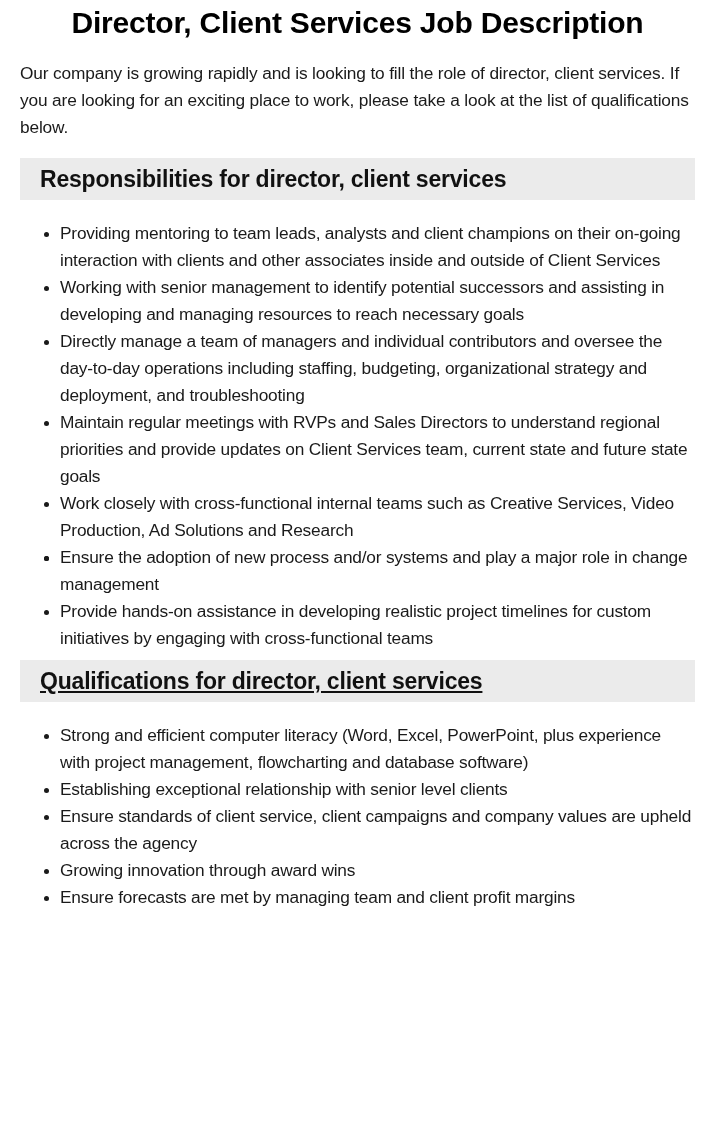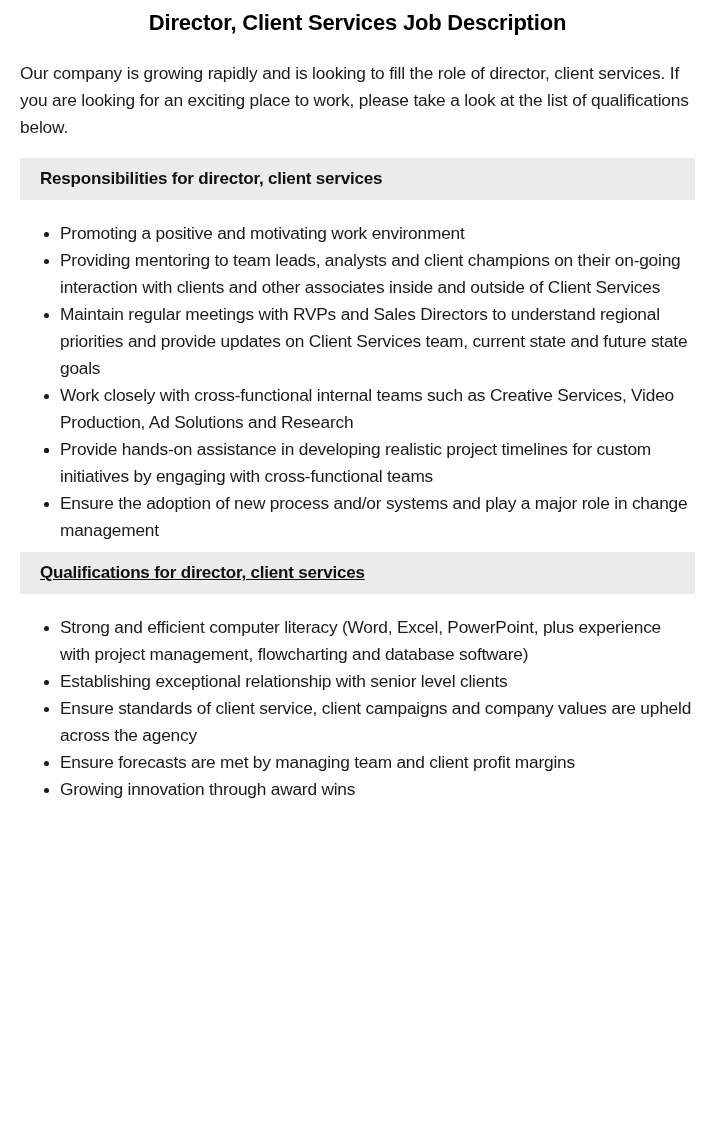--- a/index.html
+++ b/index.html
@@ -15,41 +15,41 @@
       color: #111111;
     }
     .page {
       padding: 0 25px 0 20px;
     }
     h1.title {
       margin: 0;
       padding-top: 4px;
       height: 40px;
       line-height: 38px;
-      font-size: 22px;
+      font-size: 30px;
       font-weight: 700;
       text-align: center;
       letter-spacing: -0.2px;
       color: #000000;
       white-space: nowrap;
     }
     .intro {
       margin: 16px 4px 0 0;
       font-size: 17.3px;
       line-height: 27px;
       color: #1a1a1a;
       letter-spacing: -0.15px;
     }
     .section-header {
       margin-top: 17px;
       background: #ebebeb;
       height: 42px;
       line-height: 42px;
       padding-left: 20px;
-      font-size: 17px;
+      font-size: 23px;
       font-weight: 700;
       color: #111111;
       letter-spacing: -0.2px;
     }
     ul.bullets {
       list-style: none;
       margin: 0;
       padding: 20px 0 0 40px;
     }
     ul.bullets li {
@@ -76,30 +76,31 @@
 </head>
 <body>
 
 <div class="page">
   <h1 class="title">Director, Client Services Job Description</h1>
 
   <p class="intro">Our company is growing rapidly and is looking to fill the role of director, client services. If you are looking for an exciting place to work, please take a look at the list of qualifications below.</p>
 
   <div class="section-header">Responsibilities for director, client services</div>
   <ul class="bullets">
-    <li><span class="dot"></span><span>Promoting a positive and motivating work environment</span></li>
     <li><span class="dot"></span><span>Providing mentoring to team leads, analysts and client champions on their on-going interaction with clients and other associates inside and outside of Client Services</span></li>
+    <li><span class="dot"></span><span>Working with senior management to identify potential successors and assisting in developing and managing resources to reach necessary goals</span></li>
+    <li><span class="dot"></span><span>Directly manage a team of managers and individual contributors and oversee the day-to-day operations including staffing, budgeting, organizational strategy and deployment, and troubleshooting</span></li>
     <li><span class="dot"></span><span>Maintain regular meetings with RVPs and Sales Directors to understand regional priorities and provide updates on Client Services team, current state and future state goals</span></li>
     <li><span class="dot"></span><span>Work closely with cross-functional internal teams such as Creative Services, Video Production, Ad Solutions and Research</span></li>
     <li><span class="dot"></span></li>
+    <li><span class="dot"></span><span>Ensure the adoption of new process and/or systems and play a major role in change management</span></li>
     <li><span class="dot"></span><span>Provide hands-on assistance in developing realistic project timelines for custom initiatives by engaging with cross-functional teams</span></li>
-    <li><span class="dot"></span><span>Ensure the adoption of new process and/or systems and play a major role in change management</span></li>
   </ul>
 
   <div class="section-header second">Qualifications for director, client services</div>
   <ul class="bullets">
     <li><span class="dot"></span><span>Strong and efficient computer literacy (Word, Excel, PowerPoint, plus experience with project management, flowcharting and database software)</span></li>
     <li><span class="dot"></span><span>Establishing exceptional relationship with senior level clients</span></li>
     <li><span class="dot"></span><span>Ensure standards of client service, client campaigns and company values are upheld across the agency</span></li>
+    <li><span class="dot"></span><span>Growing innovation through award wins</span></li>
     <li><span class="dot"></span><span>Ensure forecasts are met by managing team and client profit margins</span></li>
-    <li><span class="dot"></span><span>Growing innovation through award wins</span></li>
   </ul>
 </div>
 
 </body></html>

